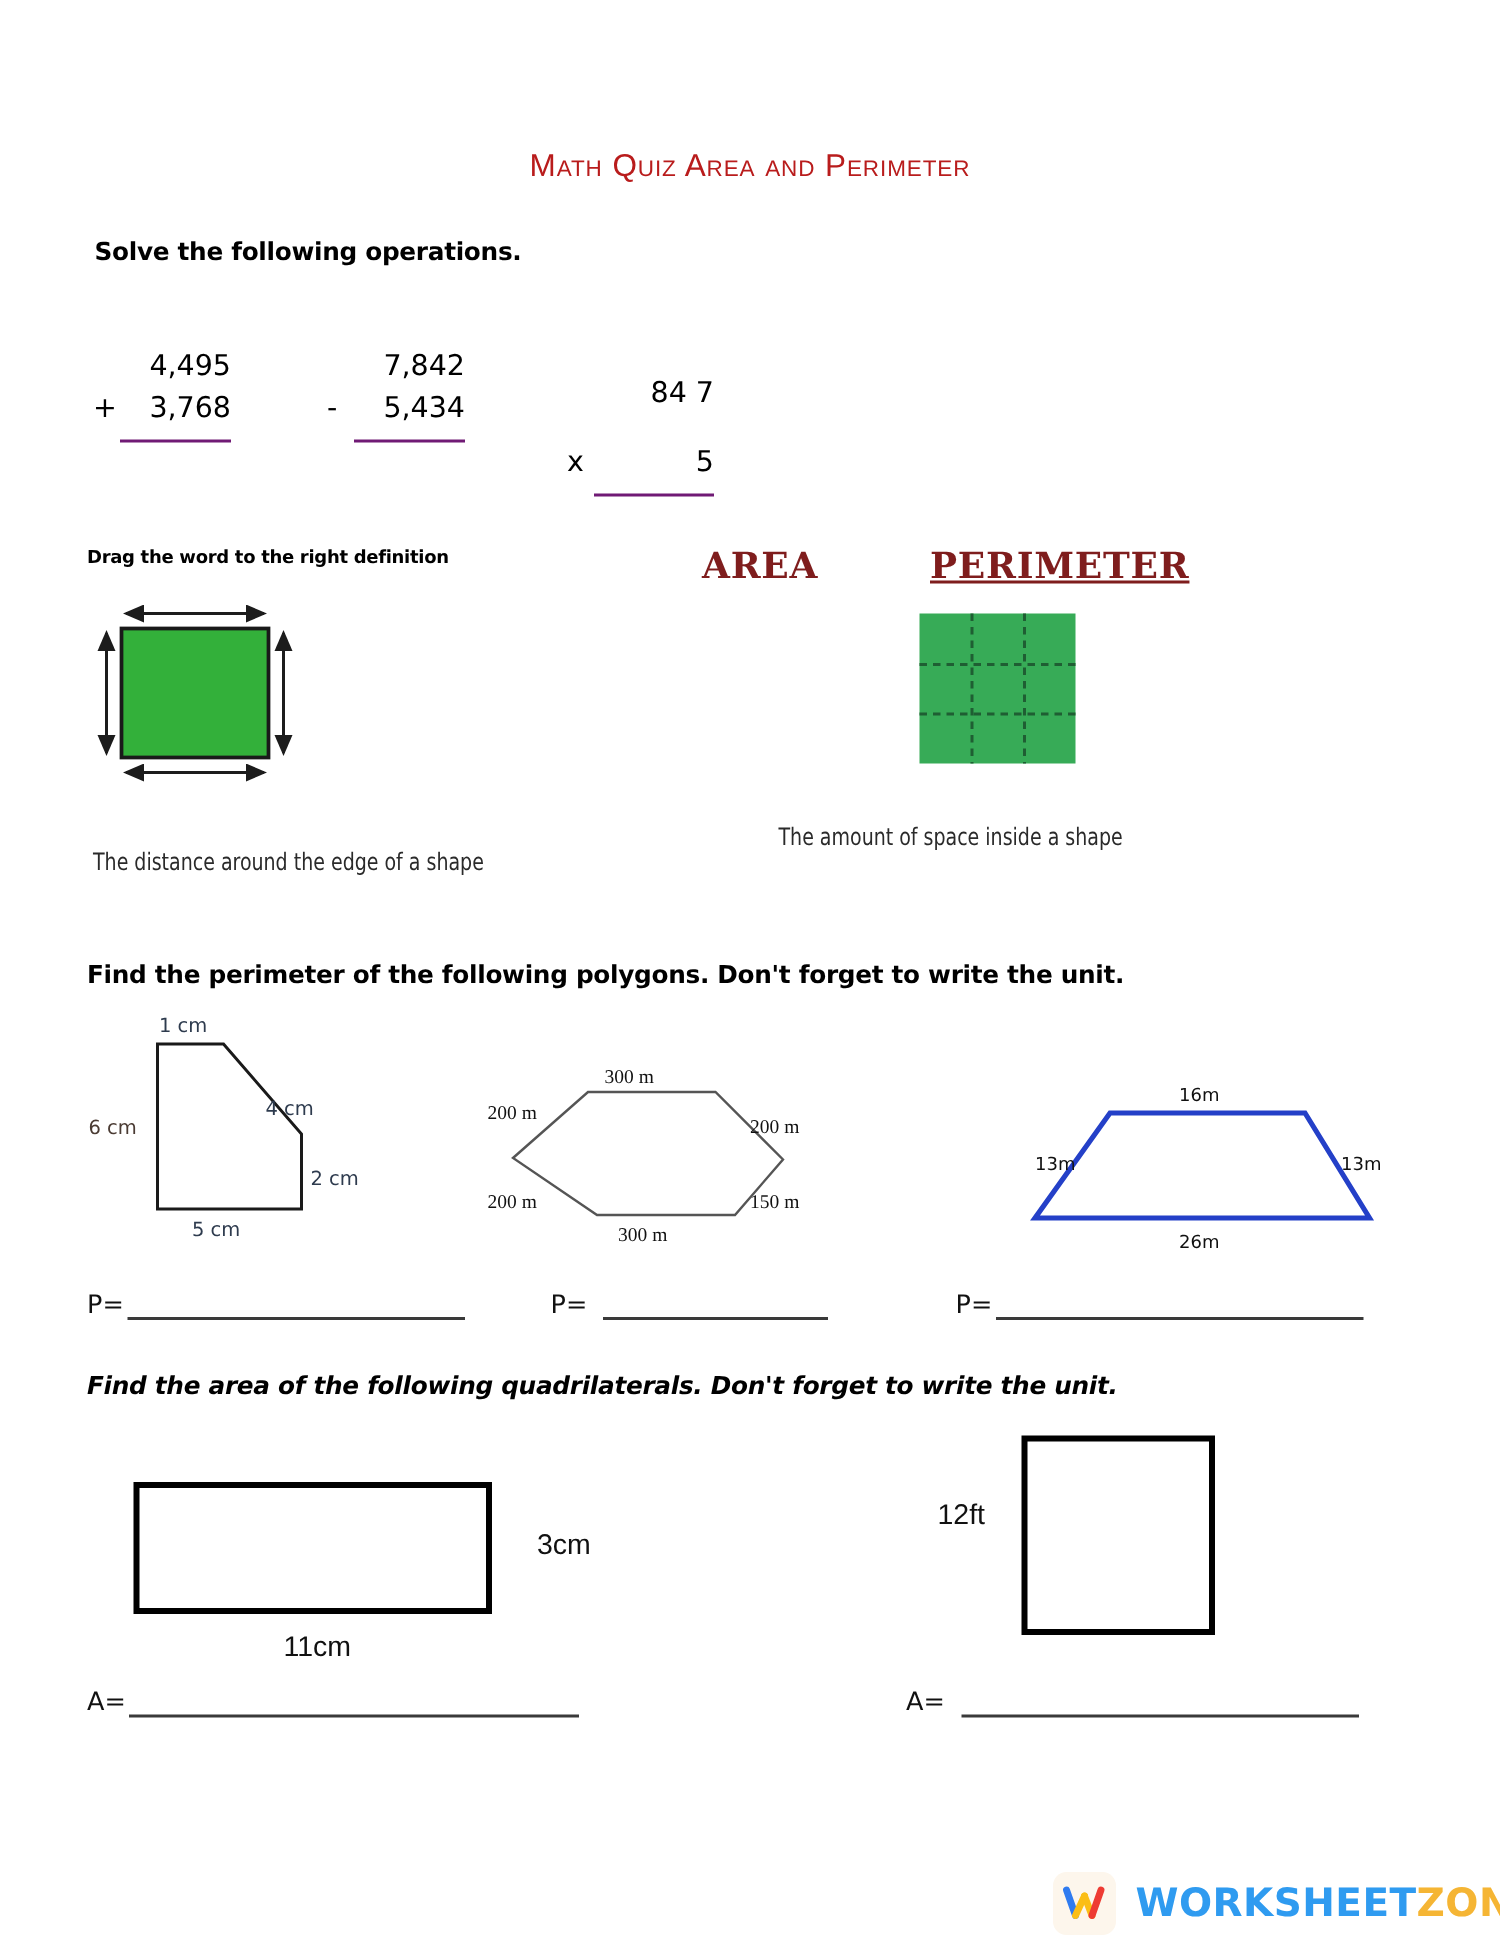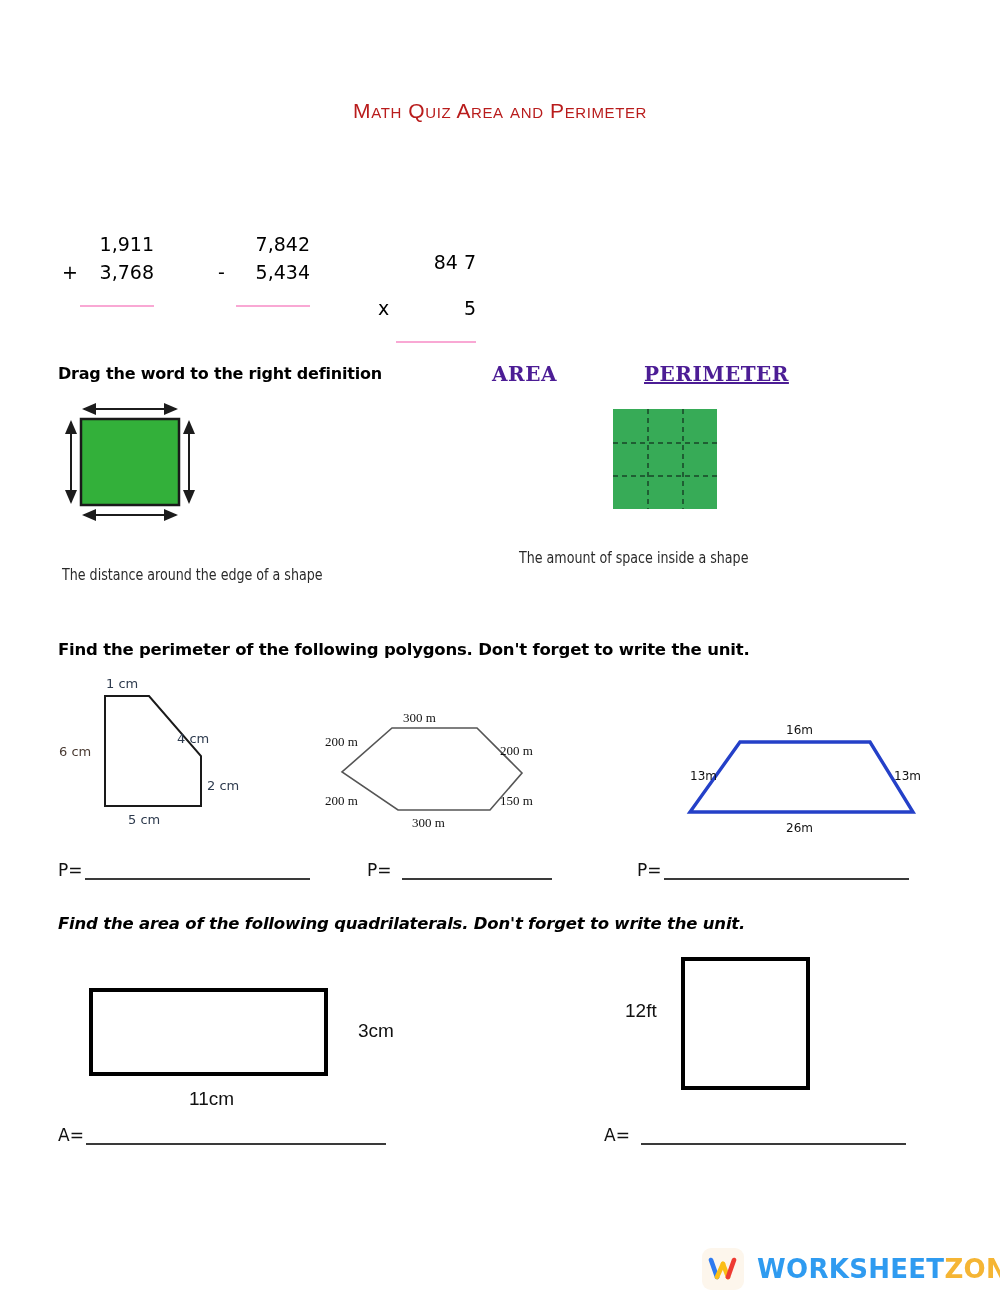--- a/index.html
+++ b/index.html
@@ -32,48 +32,47 @@
   
   .heading {
     position: absolute;
     font-family: "DejaVu Sans", sans-serif;
     font-weight: bold;
     font-size: 16.5px;
     color: #000;
     letter-spacing: -0.2px;
   }
   #solve-heading { top: 158px; left: 63px; }
-  #drag-heading  { top: 364px; left: 58px; font-size: 16px; }
+  #drag-heading  { top: 364px; left: 58px; font-size: 12px; }
   #perimeter-heading { top: 640px; left: 58px; }
   #area-heading { top: 914px; left: 58px; font-style: italic; }
 
   .word-chip {
     position: absolute;
     font-family: "DejaVu Serif", serif;
     font-weight: bold;
-    font-size: 20px;
+    font-size: 24px;
     letter-spacing: 0.5px;
-    color: #4c1d95;
-    margin-left: 24px;
+    color: #7f1d1d;
   }
   #word-area { top: 362px; left: 468px; }
   #word-perimeter { top: 362px; left: 620px; text-decoration: underline; }
 
   
   .op {
     position: absolute;
     font-family: "DejaVu Sans", sans-serif;
     font-size: 19px;
     color: #000;
     line-height: 28px;
   }
   .op .row { display: flex; align-items: baseline; white-space: pre; }
   .op .sign { width: 18px; display: inline-block; }
   .op .num { display: inline-block; text-align: right; }
-  .op .underline { border-bottom: 2px solid #f9a8d4; padding-bottom: 19px; }
+  .op .underline { border-bottom: 2px solid #701a75; padding-bottom: 7px; }
 
   #op-add  { top: 230px; left: 62px; }
   #op-sub  { top: 230px; left: 218px; }
   #op-mul  { top: 230px; left: 378px; }
   #op-add .num, #op-sub .num { width: 74px; }
   #op-mul .num { width: 80px; margin-top: 18px; }
 
   
   #perimeter-illu {
     position: absolute; top: 398px; left: 60px;
@@ -176,25 +175,26 @@
   #logo-worksheet { color: #2f9bf0; text-align: right; }
   #logo-zone { color: #f5b534; }
 </style>
 </head>
 <body>
 
 <div class="page">
 
   <div class="title">Math Quiz Area and Perimeter</div>
 
+  <div class="heading" id="solve-heading">Solve the following operations.</div>
 
   <div class="op" id="op-add">
     <div class="row">
       <span class="sign"></span>
-      <span class="num">1,911</span>
+      <span class="num">4,495</span>
     </div>
     <div class="row">
       <span class="sign">+</span>
       <span class="num underline">3,768</span>
     </div>
   </div>
 
   <div class="op" id="op-sub">
     <div class="row">
       <span class="sign"></span>

